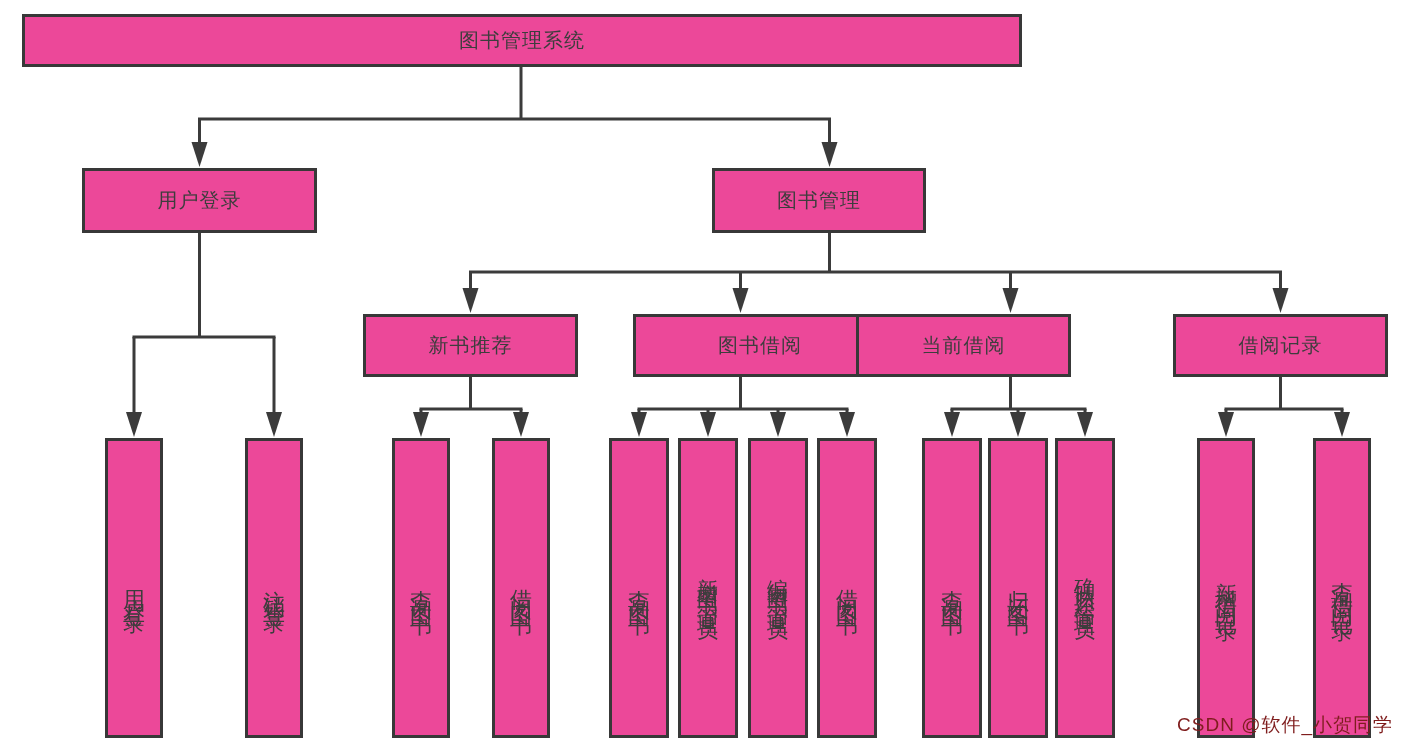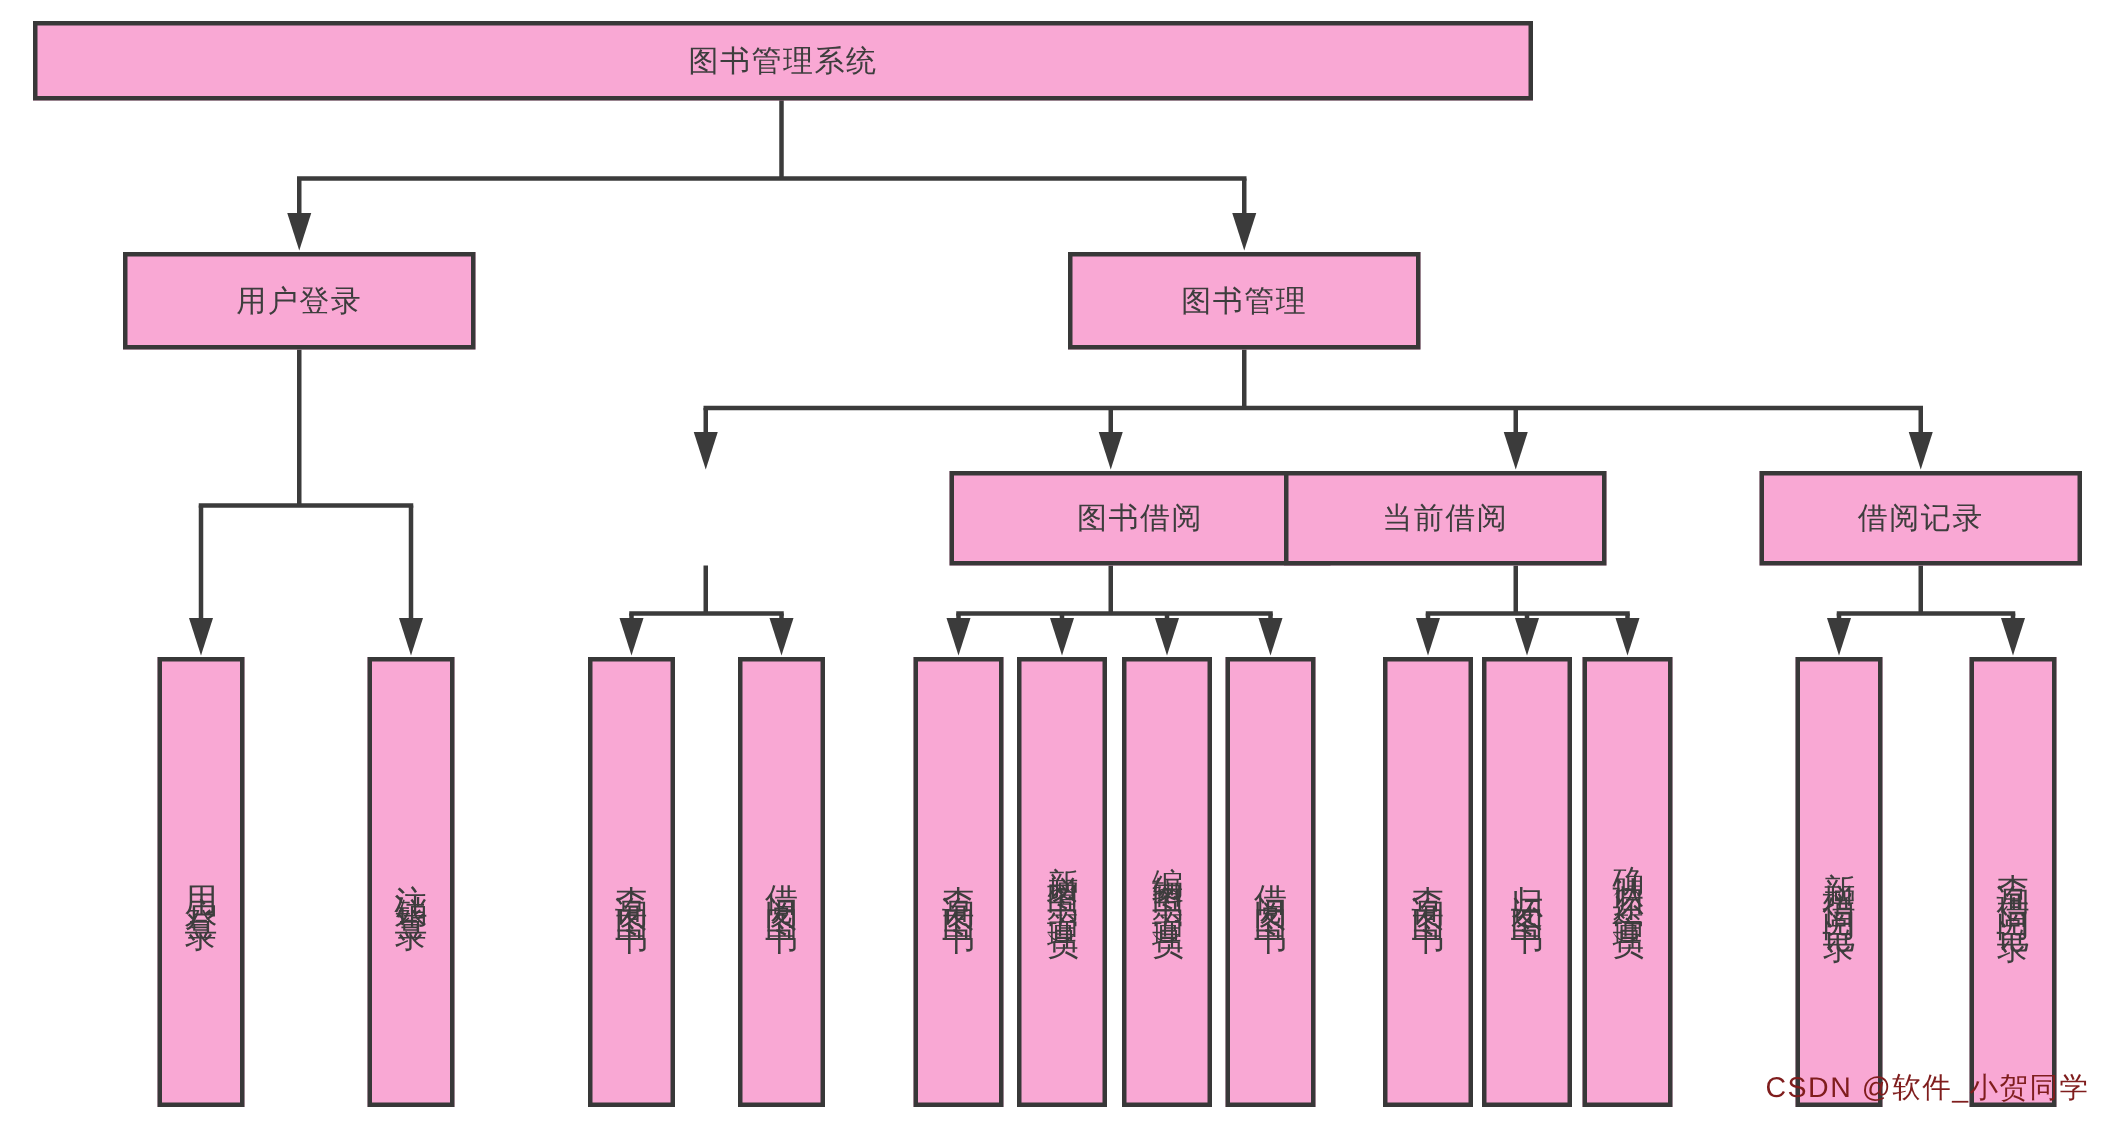--- a/index.html
+++ b/index.html
@@ -18,21 +18,21 @@
   .connectors {
     position: absolute;
     left: 0; top: 0;
     width: 1405px;
     height: 747px;
   }
   .node {
     position: absolute;
     box-sizing: border-box;
     border: 3px solid #383838;
-    background: #f9a8d4;
+    background: #ec4899;
     display: flex;
     align-items: center;
     justify-content: center;
     color: #3d3d3d;
   }
   .hnode {
     font-size: 20px;
     letter-spacing: 1px;
     white-space: nowrap;
   }
@@ -41,21 +41,21 @@
     text-orientation: mixed;
     font-size: 22px;
     letter-spacing: 8px;
     line-height: 1;
     color: #3d3d3d;
   }
   
   .n-root   { left: 22px;   top: 14px;  width: 1000px; height: 53px; }
   
   .n-login  { left: 82px;   top: 168px; width: 235px;  height: 65px; }
-  .n-mgmt   { left: 712px;  top: 168px; width: 235px;  height: 65px; }
+  .n-mgmt   { left: 712px;  top: 168px; width: 214px;  height: 65px; }
   
   .n-rec    { left: 363px;  top: 314px; width: 215px;  height: 63px; }
   .n-borrow { left: 633px;  top: 314px; width: 254px;  height: 63px; }
   .n-cur    { left: 856px;  top: 314px; width: 215px;  height: 63px; }
   .n-rcd    { left: 1173px; top: 314px; width: 215px;  height: 63px; }
   
   .leaf { top: 438px; height: 300px; }
   .l-a1 { left: 105px;  width: 58px; }
   .l-a2 { left: 245px;  width: 58px; }
   .l-b1 { left: 392px;  width: 58px; }
@@ -156,20 +156,23 @@
     <span>图书管理系统</span>
   </div>
 
   <div class="node hnode n-login">
     <span>用户登录</span>
   </div>
   <div class="node hnode n-mgmt">
     <span>图书管理</span>
   </div>
 
+  <div class="node hnode n-rec">
+    <span>新书推荐</span>
+  </div>
   <div class="node hnode n-borrow">
     <span>图书借阅</span>
   </div>
   <div class="node hnode n-cur">
     <span>当前借阅</span>
   </div>
   <div class="node hnode n-rcd">
     <span>借阅记录</span>
   </div>
 

